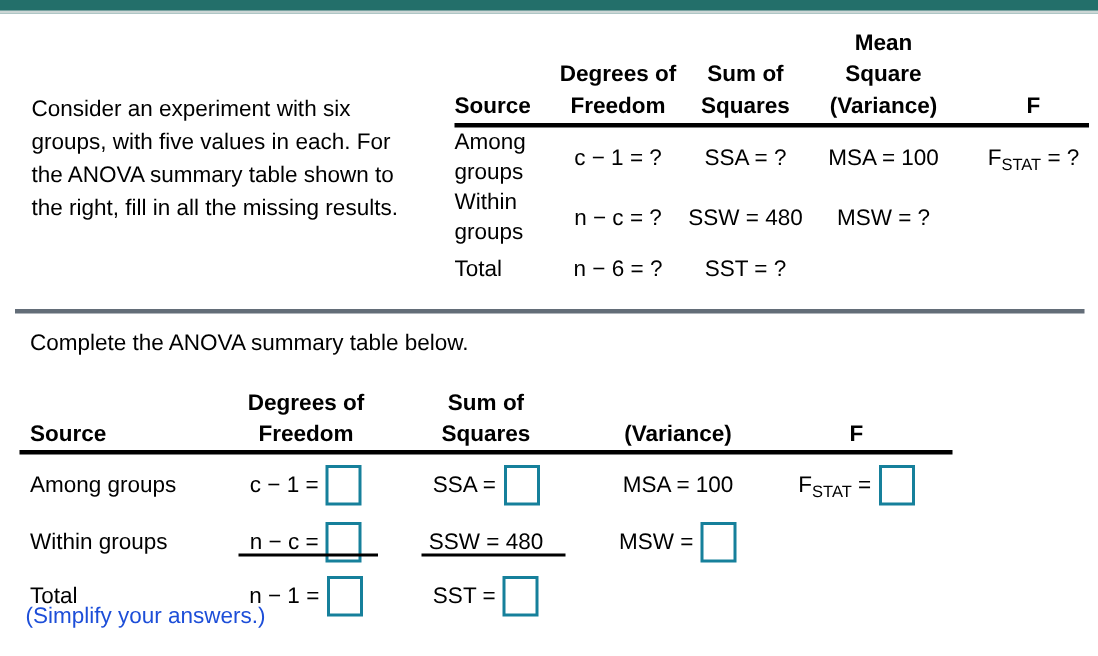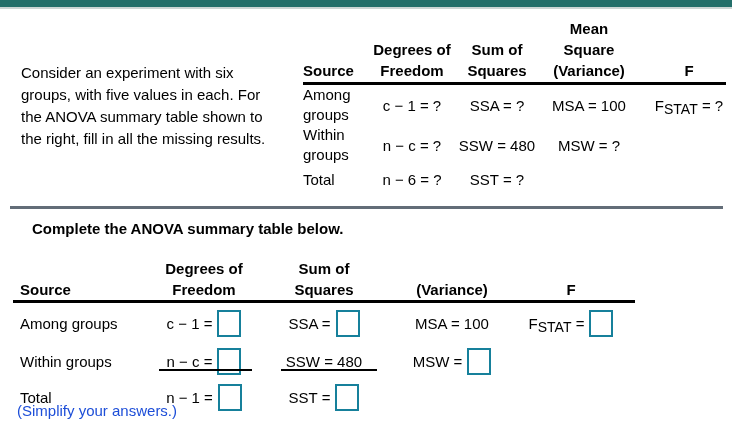--- a/index.html
+++ b/index.html
@@ -15,24 +15,24 @@
   .c1{width:68px;text-align:left;}
   .c2{width:82px;text-align:center;}
   .c3{width:88px;text-align:center;}
   .c4{width:96px;text-align:center;}
   .c5{width:104px;text-align:center;}
   .tt-underline{width:423px;height:3px;background:#000;margin-top:3px;}
   .brow{display:flex;align-items:center;}
   .tr12{height:40px;}
   .tr3{height:28px;}
   .srccell{line-height:20px;}
-  .sub{font-size:14px;position:relative;top:3px;}
+  .sub{font-size:11px;position:relative;top:3px;}
   
   .divider{position:absolute;left:10px;top:206px;width:713px;height:3px;background:#636d78;}
-  .instruction{position:absolute;left:32px;top:220px;font-weight:bold;}
+  .instruction{position:absolute;left:20px;top:220px;}
   
   .bottomtable{position:absolute;left:13px;top:256px;width:626px;}
   .b1{width:135px;text-align:left;padding-left:7px;box-sizing:border-box;}
   .b2{width:112px;text-align:center;}
   .b3{width:128px;text-align:center;}
   .b4{width:128px;text-align:center;}
   .b5{width:110px;text-align:center;}
   .bt-underline{width:622px;height:3px;background:#000;margin-top:2px;}
   .br1{height:40px;}
   .br2{height:36px;}

